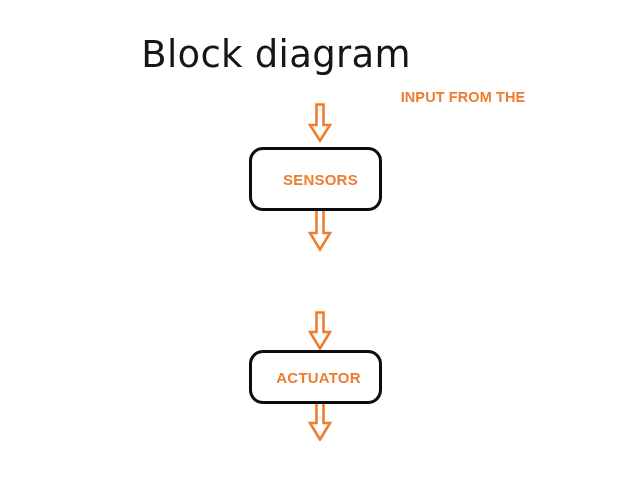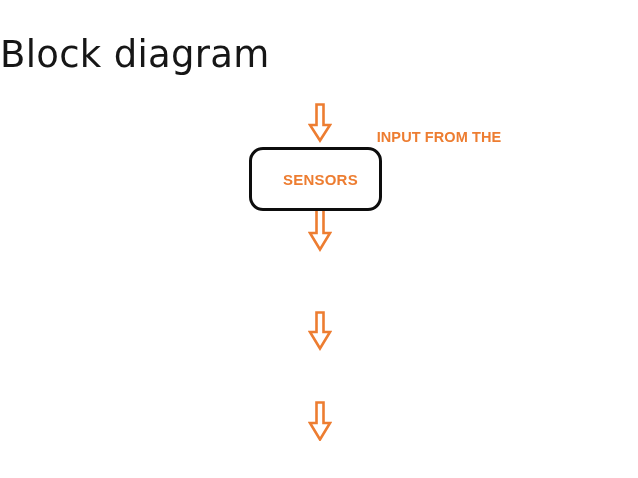--- a/index.html
+++ b/index.html
@@ -17,43 +17,42 @@
     background: #ffffff;
     overflow: hidden;
   }
 
   
   .title {
     position: absolute;
     left: 0;
     top: 33px;
     width: 552px;
-    text-align: left;
+    text-align: center;
     font-family: "DejaVu Sans", sans-serif;
     font-size: 37px;
     font-weight: 400;
     color: #161616;
     letter-spacing: 0.3px;
     white-space: nowrap;
   }
 
   
   .annotation {
     position: absolute;
-    left: 360px;
+    left: 384px;
     top: 87px;
     width: 158px;
     text-align: center;
     font-family: "Liberation Sans", sans-serif;
     font-size: 14.5px;
     font-weight: bold;
     line-height: 21px;
     color: #ED7D31;
     letter-spacing: 0.1px;
-    margin-top: 40px;
   }
   .annotation .ln { display: block; white-space: nowrap; }
 
   
   .block {
     position: absolute;
     left: 249px;
     width: 133px;
     box-sizing: border-box;
     border: 3px solid #0d0d0d;
@@ -117,20 +116,23 @@
     </svg>
   </div>
 
 
   <div class="arrow" id="arrow-controller-actuator">
     <svg width="24" height="40" viewBox="0 0 24 40" aria-hidden="true">
       <polygon points="8.5,1.5 15.5,1.5 15.5,21 22,21 12,37.5 2,21 8.5,21" fill="#ffffff" stroke="#ED7D31" stroke-width="2.6" stroke-linejoin="miter"></polygon>
     </svg>
   </div>
 
+  <div class="block" id="block-actuator">
+    <span class="label">ACTUATOR</span>
+  </div>
 
   <div class="arrow" id="arrow-output">
     <svg width="24" height="40" viewBox="0 0 24 40" aria-hidden="true">
       <polygon points="8.5,1.5 15.5,1.5 15.5,22 22,22 12,38.5 2,22 8.5,22" fill="#ffffff" stroke="#ED7D31" stroke-width="2.6" stroke-linejoin="miter"></polygon>
     </svg>
   </div>
 
 </div>
 
 </body></html>

